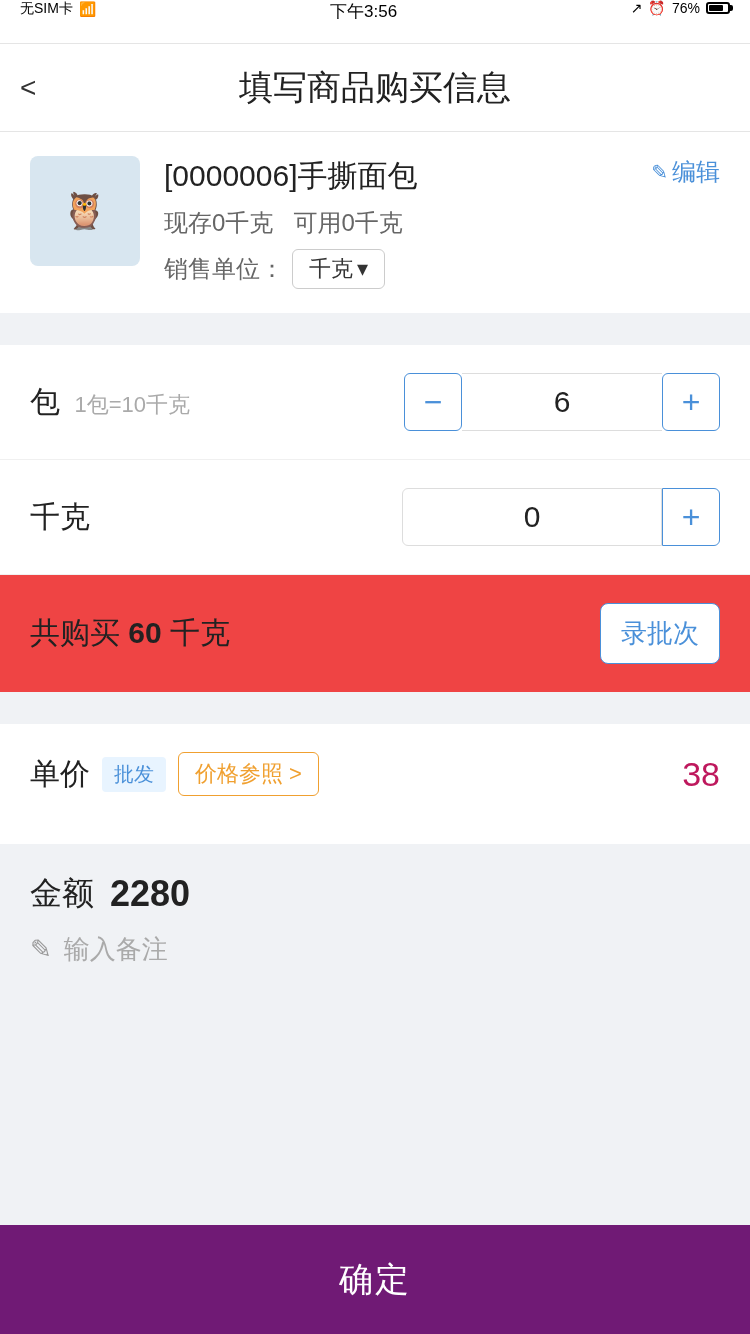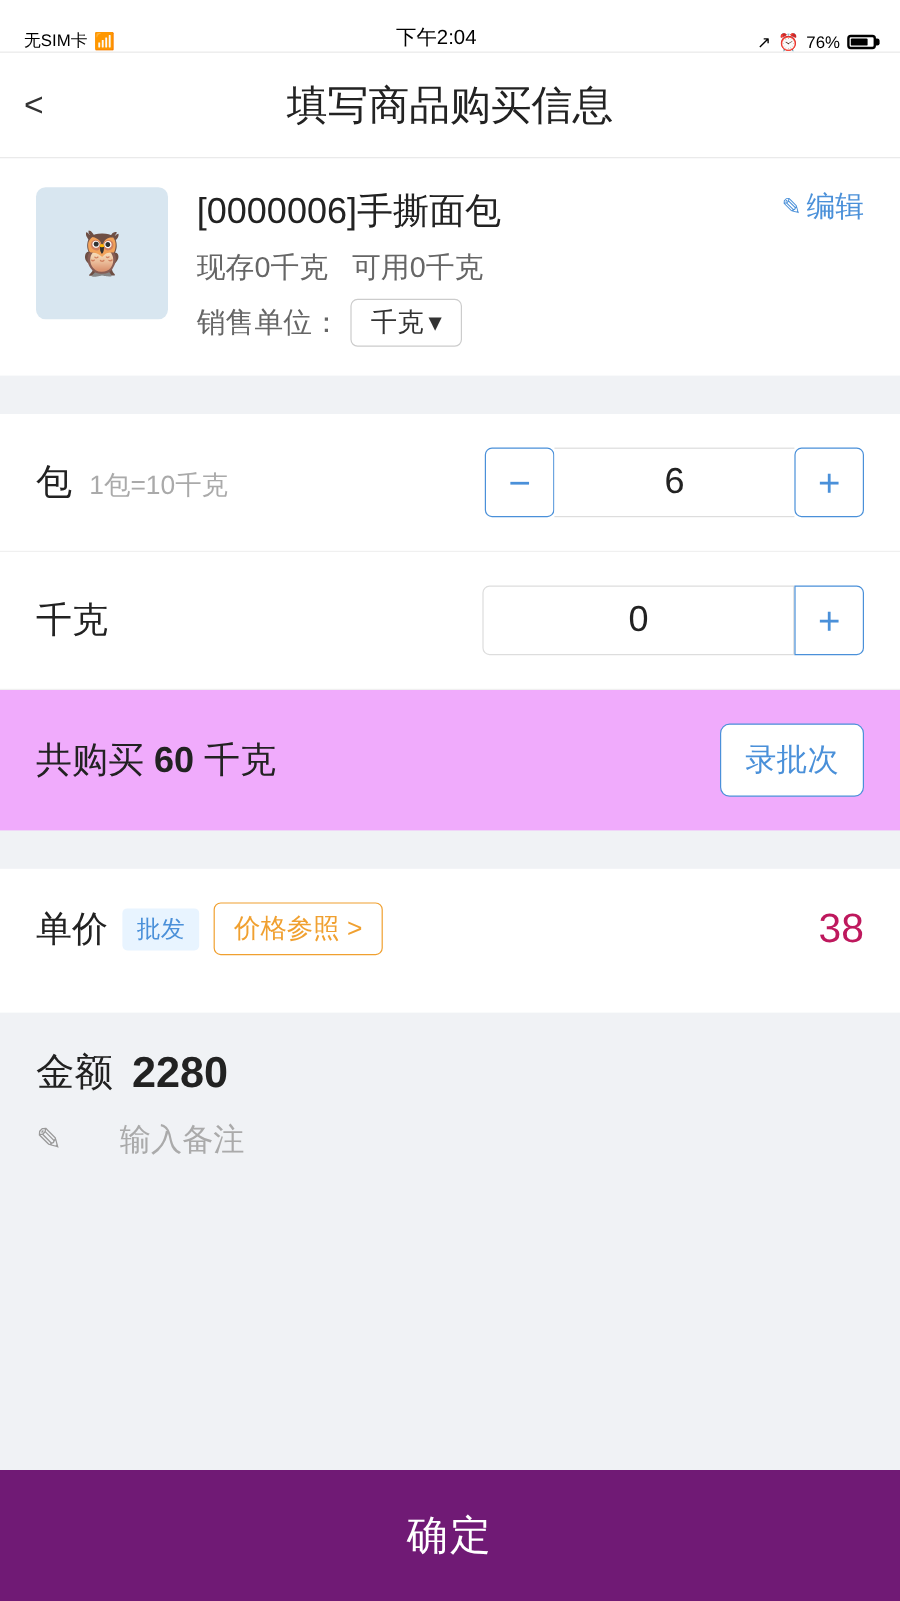--- a/index.html
+++ b/index.html
@@ -12,21 +12,21 @@
       position: relative;
       overflow-x: hidden;
     }
 
     
     .status-bar {
       width: 750px;
       height: 44px;
       background: #fff;
       display: flex;
-      align-items: flex-end;
+      align-items: flex-start;
       justify-content: space-between;
       padding: 0 20px;
       font-size: 15px;
       color: #000;
       border-bottom: 1px solid #e5e5e5;
     }
     .status-left { display: flex; align-items: center; gap: 6px; font-size: 14px; }
     .status-center { font-size: 17px; font-weight: 500; }
     .status-right { display: flex; align-items: center; gap: 6px; font-size: 14px; }
     .battery { border: 2px solid #000; border-radius: 3px; width: 24px; height: 12px; display: inline-flex; align-items: center; padding: 1px; position: relative; }
@@ -153,21 +153,21 @@
       border: 1px solid #ddd;
       text-align: center;
       font-size: 30px;
       color: #222;
       background: #fff;
       border-radius: 6px 0 0 6px;
     }
 
     
     .total-row {
-      background: #f0abfc;
+      background: #ef4444;
       padding: 28px 30px;
       display: flex;
       align-items: center;
       justify-content: space-between;
       margin-bottom: 16px;
     }
     .total-text { font-size: 30px; color: #222; }
     .total-amount { font-weight: 600; }
     .batch-btn {
       border: 1px solid #4a90d9;
@@ -216,21 +216,21 @@
     
     .amount-section {
       background: #f0f2f5;
       padding: 28px 30px 20px 30px;
     }
     .amount-row { display: flex; align-items: center; gap: 16px; margin-bottom: 16px; }
     .amount-label { font-size: 32px; color: #222; }
     .amount-value { font-size: 36px; color: #222; font-weight: 600; }
     .remark-row { display: flex; align-items: center; gap: 12px; }
     .remark-icon { font-size: 26px; color: #999; }
-    .remark-text { font-size: 26px; color: #aaa; margin-left: 36px; }
+    .remark-text { font-size: 26px; color: #aaa; }
 
     
     .confirm-btn {
       position: fixed;
       bottom: 0;
       left: 0;
       width: 750px;
       height: 109px;
       background: #701a75;
       color: #fff;
@@ -250,21 +250,21 @@
     }
   </style>
 </head>
 <body>
 
 <div class="status-bar">
   <div class="status-left">
     <span>无SIM卡</span>
     <span>📶</span>
   </div>
-  <div class="status-center">下午2:04</div>
+  <div class="status-center">下午3:56</div>
   <div class="status-right">
     <span>↗</span>
     <span>⏰</span>
     <span>76%</span>
     <div class="battery">
       <div class="battery-fill"></div>
     </div>
   </div>
 </div>
 

